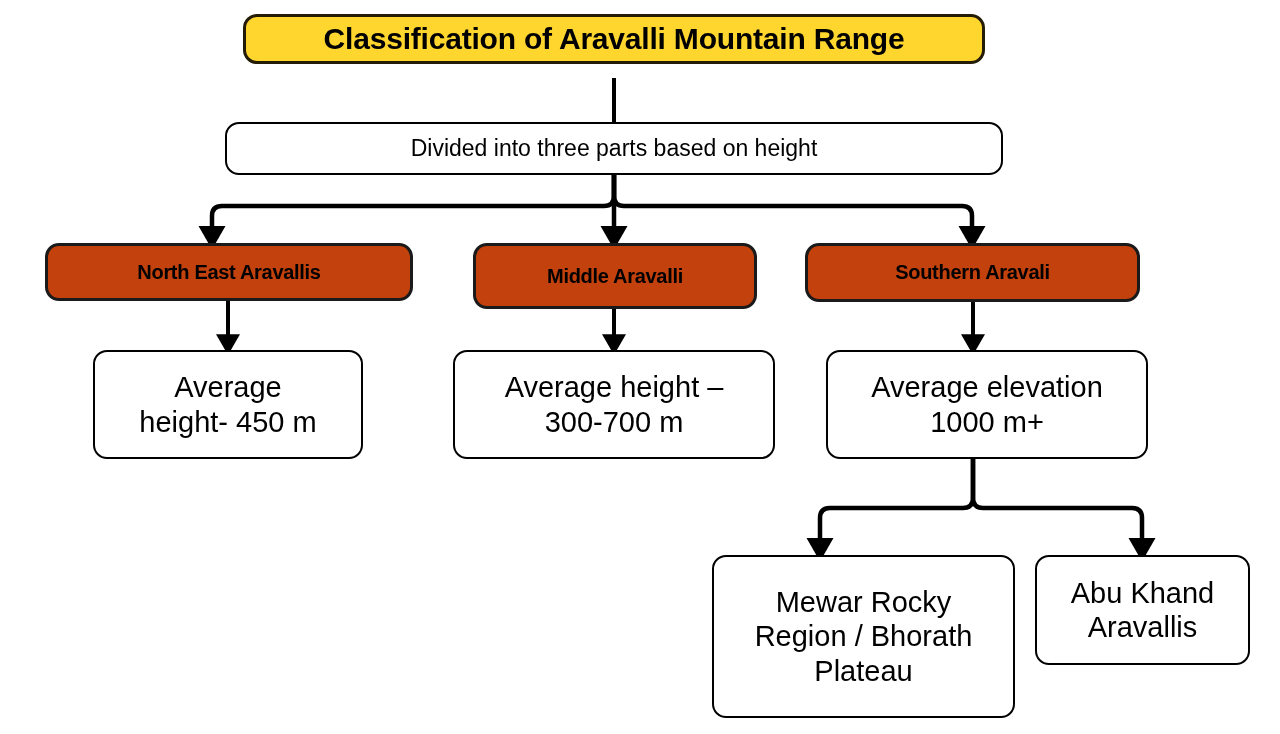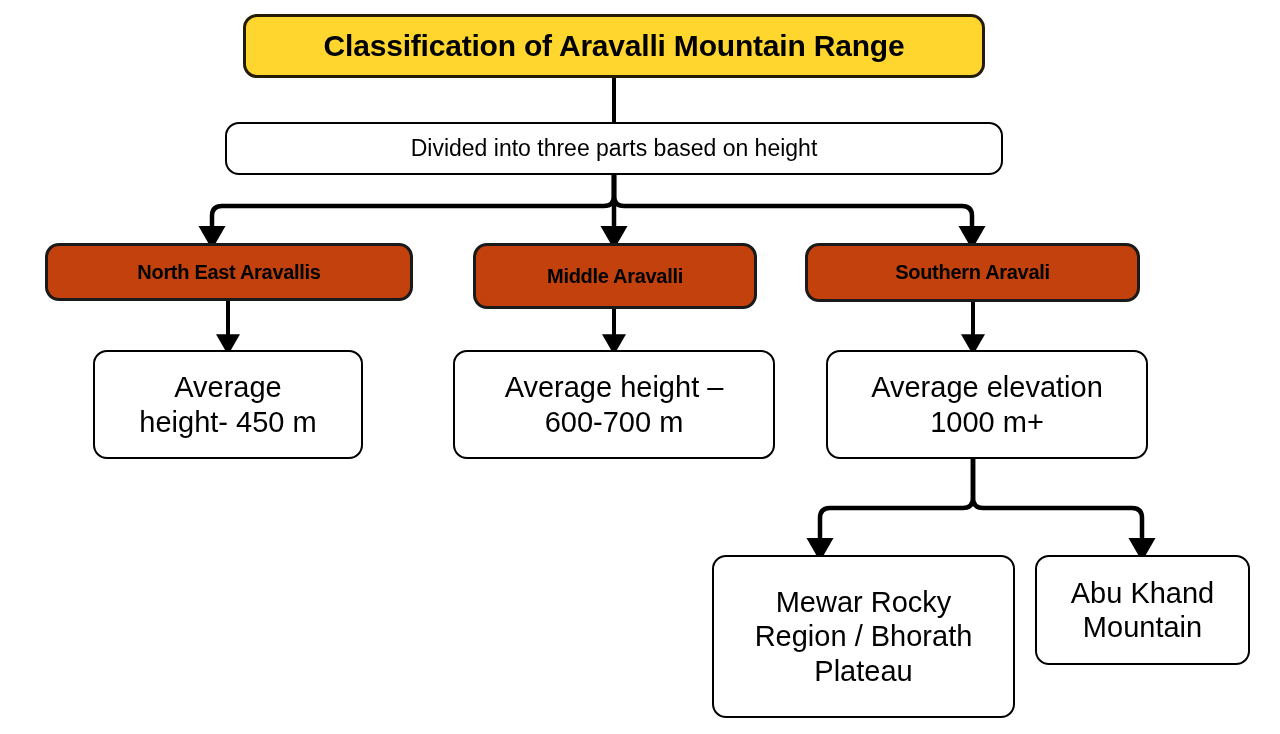--- a/index.html
+++ b/index.html
@@ -96,55 +96,55 @@
     <path d="M614,174 L614,196 Q614,206 624,206 L962,206 Q972,206 972,216 L972,236" fill="none" stroke="#000000" stroke-width="4.5" marker-end="url(#arrow)"></path>
 
     <path d="M228,300 L228,343" fill="none" stroke="#000000" stroke-width="4" marker-end="url(#arrow)"></path>
     <path d="M614,300 L614,343" fill="none" stroke="#000000" stroke-width="4" marker-end="url(#arrow)"></path>
     <path d="M973,300 L973,343" fill="none" stroke="#000000" stroke-width="4" marker-end="url(#arrow)"></path>
 
     <path d="M973,458 L973,498 Q973,508 963,508 L830,508 Q820,508 820,518 L820,548" fill="none" stroke="#000000" stroke-width="4.5" marker-end="url(#arrow)"></path>
     <path d="M973,458 L973,498 Q973,508 983,508 L1132,508 Q1142,508 1142,518 L1142,548" fill="none" stroke="#000000" stroke-width="4.5" marker-end="url(#arrow)"></path>
   </svg>
 
-  <div class="node node-root" style="left:243px; top:14px; width:742px; height:64px;">
+  <div class="node node-root" style="left:243px; top:14px; width:742px; height:50px;">
     <span class="label">Classification of Aravalli Mountain Range</span>
   </div>
 
   <div class="node node-plain" style="left:225px; top:122px; width:778px; height:53px;">
     <span class="label">Divided into three parts based on height</span>
   </div>
 
   <div class="node node-cat" style="left:45px; top:243px; width:368px; height:58px;">
     <span class="label">North East Aravallis</span>
   </div>
   <div class="node node-plain node-sub" style="left:93px; top:350px; width:270px; height:109px;justify-content:center;">
     <span class="label">Average
 height- 450 m</span>
   </div>
 
   <div class="node node-cat" style="left:473px; top:243px; width:284px; height:66px;">
     <span class="label">Middle Aravalli</span>
   </div>
   <div class="node node-plain node-sub" style="left:453px; top:350px; width:322px; height:109px;">
     <span class="label">Average height –
-600-700 m</span>
+300-700 m</span>
   </div>
 
   <div class="node node-cat" style="left:805px; top:243px; width:335px; height:59px;">
     <span class="label">Southern Aravali</span>
   </div>
   <div class="node node-plain node-sub" style="left:826px; top:350px; width:322px; height:109px;">
     <span class="label">Average elevation
 1000 m+</span>
   </div>
 
   <div class="node node-plain node-sub" style="left:670px; top:555px; width:303px; height:163px;margin-left:42px;">
     <span class="label">Mewar Rocky
 Region / Bhorath
 Plateau</span>
   </div>
   <div class="node node-plain node-sub" style="left:1035px; top:555px; width:215px; height:110px;">
     <span class="label">Abu Khand
-Mountain</span>
+Aravallis</span>
   </div>
 
 </div>
 
 </body></html>

